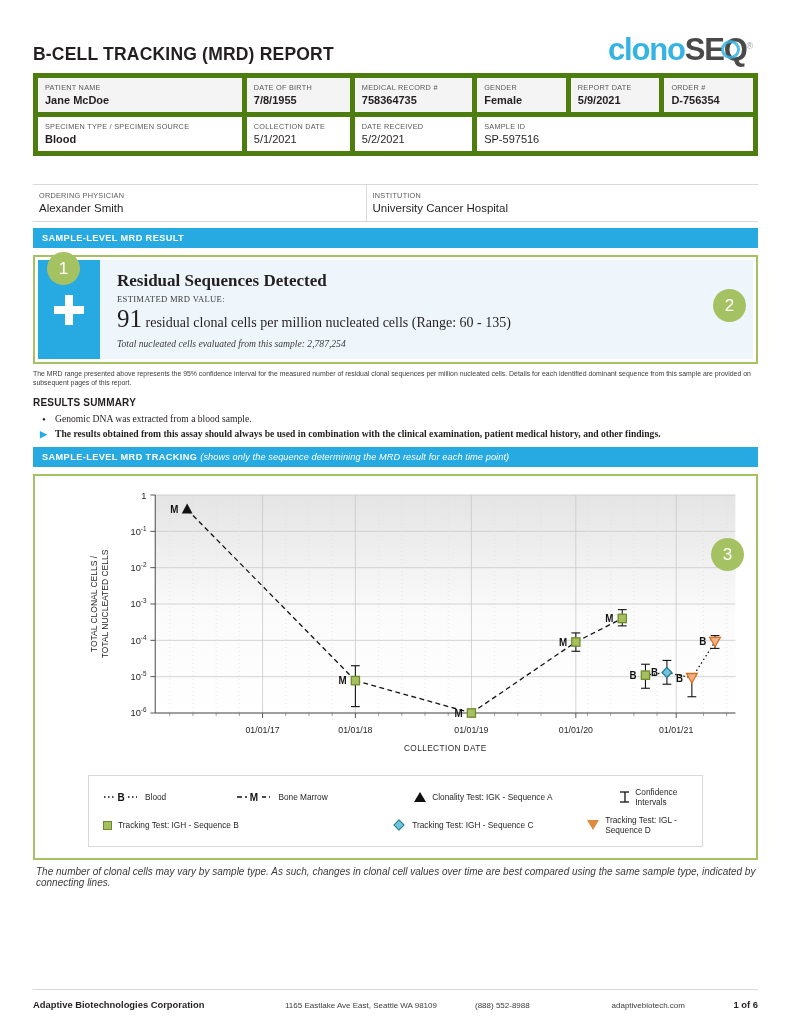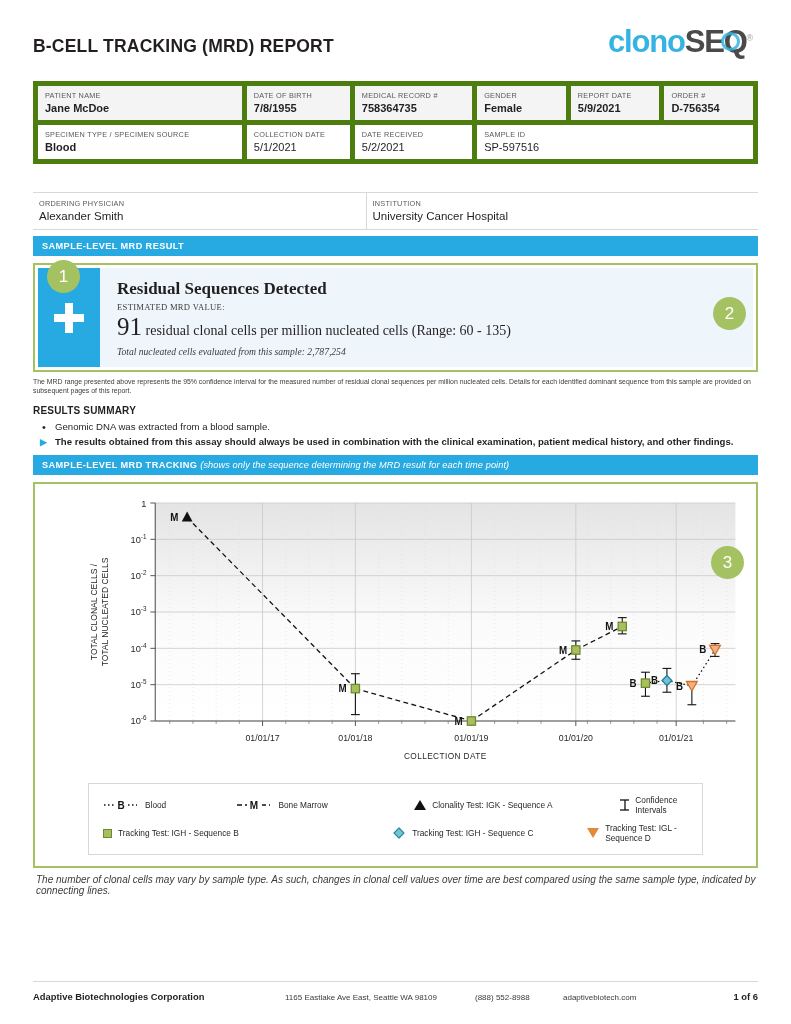--- a/index.html
+++ b/index.html
@@ -9,21 +9,21 @@
     background: #ffffff;
     font-family: "Liberation Sans", sans-serif;
     color: #231f20;
     position: relative;
     overflow: hidden;
   }
   .page { position:relative; width:791px; height:1024px; padding: 0 33px; }
 
   
   .hdr { display:flex; align-items:flex-end; justify-content:space-between;
-         padding-top: 26px; padding-bottom: 24px; }
+         padding-top: 26px; padding-bottom: 8px; margin-top: 8px; }
   .hdr-title { font-size: 17.5px; font-weight: bold; letter-spacing: .2px; color:#231f20; }
   .logo { font-size: 31px; font-weight: bold; letter-spacing:-1.2px; line-height:1;
           position:relative; padding-right:6px;}
   .logo .clono { color:#35b4e3; }
   .logo .seq { color:#4a4a4a; }
   .logo .reg { font-size:9px; vertical-align: super; color:#9a9a9a; font-weight:normal;}
   .logo .qcirc { position:absolute; right:18px; top:6px; width:19px; height:19px;
                  border:3px solid #35b4e3; border-radius:50%; opacity:.85; }
 
   
@@ -68,21 +68,21 @@
   .badge { position:absolute; width:33px; height:33px; border-radius:50%;
            background:#a5c263; color:#fff; font-size:17px; display:flex;
            align-items:center; justify-content:center; z-index:5; }
   .badge.b1 { left:14px; top:-3px; }
   .badge.b2 { right:12px; top:34px; }
   .badge.b3 { right:12px; top:62px; }
 
   
   .disc { font-size:6.9px; line-height:1.35; color:#3b3b3b; margin-top:5px; }
   .rsum-h { font-size:10px; font-weight:bold; margin-top:9px; letter-spacing:.2px; }
-  ul.bl { list-style:none; margin:4px 0 0 0; padding:0; }
+  ul.bl { list-style:none; margin:4px 0 0 0; padding:0;font-family:Liberation Serif, serif; }
   ul.bl li { font-size:9.6px; line-height:1.5; color:#231f20; position:relative;
              padding-left:22px; margin-bottom:1px; }
   ul.bl li:before { content:"\2022"; position:absolute; left:9px; top:-1px; font-size:11px; }
   ul.bl li.arrow { font-weight:bold; }
   ul.bl li.arrow:before { content:"\25B6"; color:#27a9e1; font-size:9px; left:7px; top:1px; }
 
   
   .chartwrap { position:relative; margin-top:7px; border:2px solid #a5c263;
                padding:5px; background:#fff; }
   .chartbox { position:relative; width:100%; height:290px; }
@@ -103,21 +103,21 @@
   .mk-triup { width:0;height:0;border-left:6px solid transparent;
               border-right:6px solid transparent;border-bottom:10px solid #111; }
 
   
   .footer { position:absolute; left:33px; right:33px; bottom:22px;
             border-top:1px solid #d7d8da; padding-top:9px;
             display:flex; align-items:baseline; }
   .f-corp { font-size:9.4px; font-weight:bold; width:252px; }
   .f-addr { font-size:8px; color:#3b3b3b; width:190px; }
   .f-phone { font-size:8px; color:#3b3b3b; width:88px; }
-  .f-web { font-size:8px; color:#3b3b3b; flex:1; }
+  .f-web { font-size:8px; color:#3b3b3b; flex:1;text-align:center; }
   .f-page { font-size:9.4px; font-weight:bold; }
 </style>
 </head>
 <body>
 
 <div class="page">
 
   <div class="hdr">
     <div class="hdr-title">B-CELL TRACKING (MRD) REPORT</div>
     <div class="logo">

